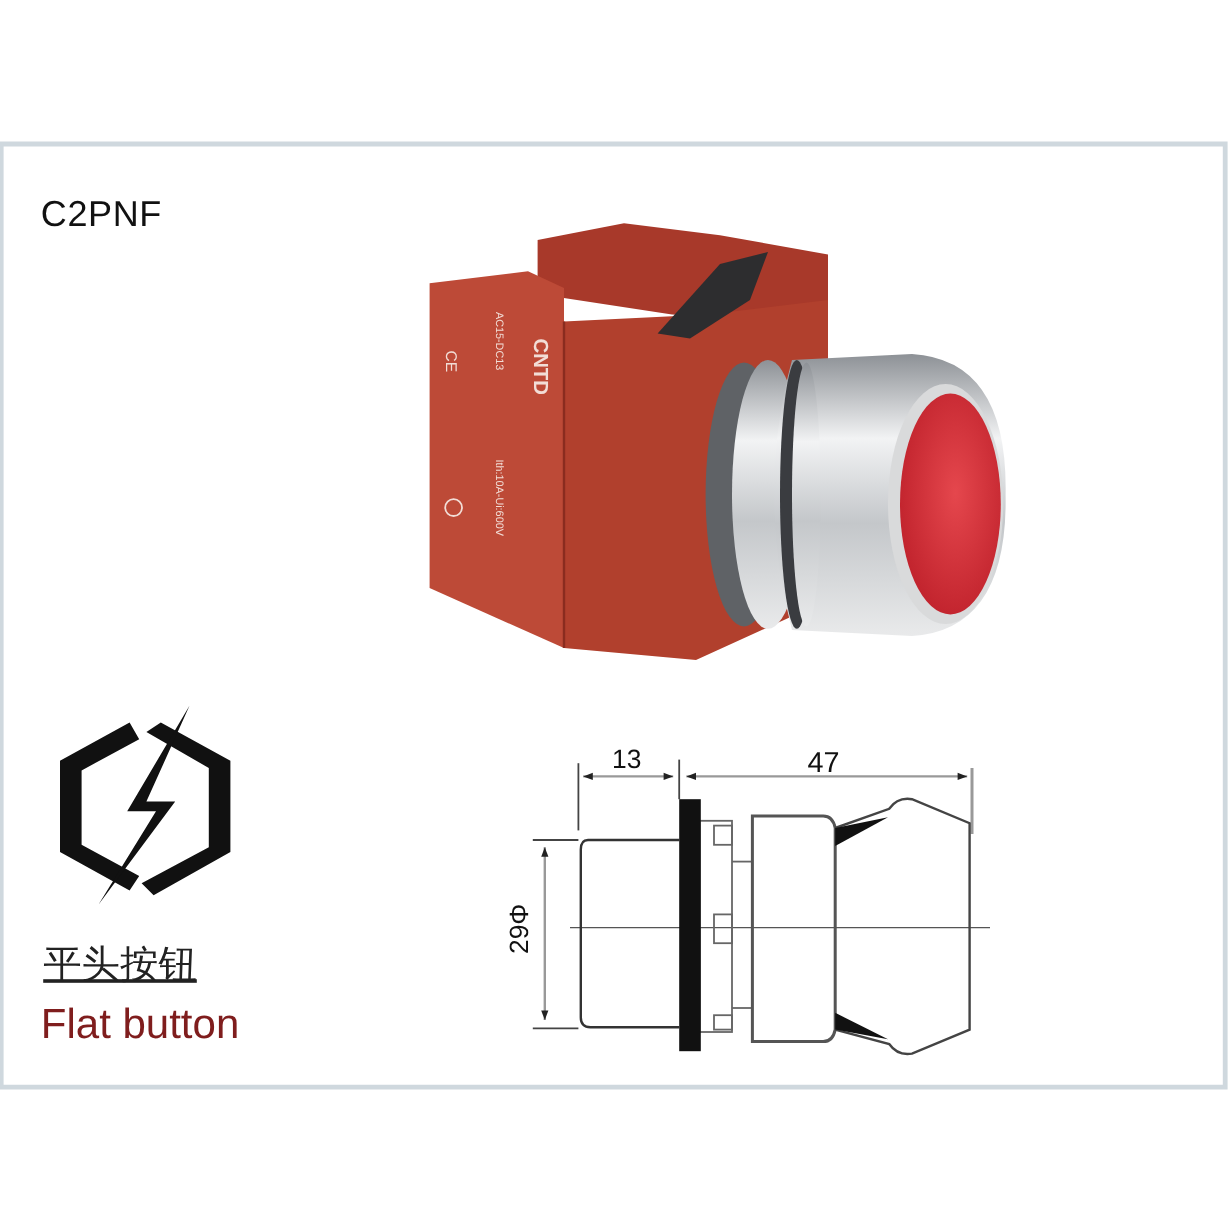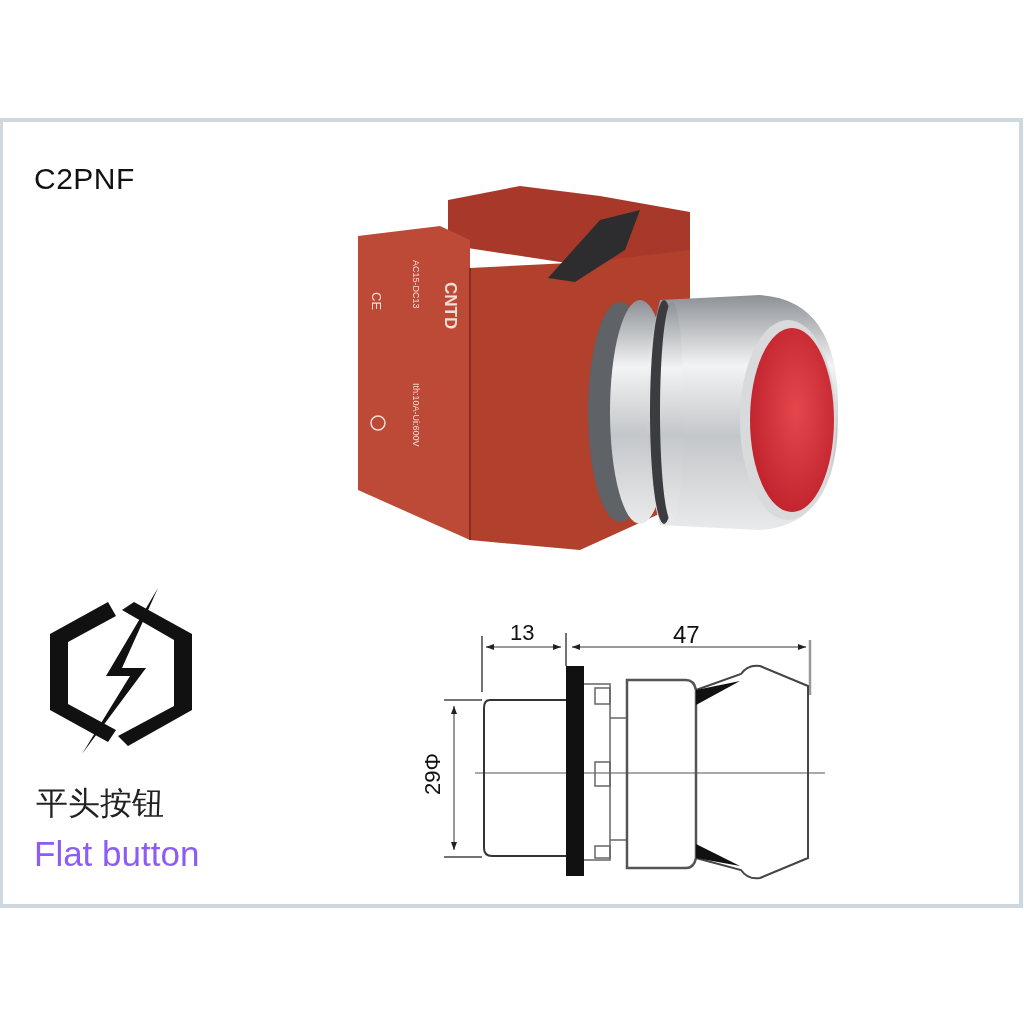--- a/index.html
+++ b/index.html
@@ -1,22 +1,22 @@
 <!DOCTYPE html>
 <html><head>
 <meta charset="utf-8">
 <style>
   html, body { margin:0; padding:0; background:#ffffff; }
   body { width:1024px; height:1024px; position:relative; overflow:hidden; font-family:"Liberation Sans", sans-serif; }
   .panel { position:absolute; left:0; top:118px; width:1016px; height:782px; border:4px solid #cfd8de; border-left-width:3px; background:#fff; box-sizing:content-box; }
   .model { position:absolute; left:34px; top:162px; font-size:30px; color:#111; letter-spacing:0.5px; font-family:"Liberation Sans", sans-serif; }
   .photo { position:absolute; left:350px; top:175px; width:500px; height:400px; }
   .logo { position:absolute; left:46px; top:588px; width:150px; height:168px; }
-  .cn-label { position:absolute; left:36px; top:782px; font-size:32px; color:#222; font-family:"DejaVu Sans", sans-serif; }
-  .en-label { position:absolute; left:34px; top:834px; font-size:35px; color:#8b5cf6; }
+  .cn-label { position:absolute; left:36px; top:782px; font-size:32px; color:#222; font-family:"DejaVu Sans", sans-serif;text-decoration:underline; }
+  .en-label { position:absolute; left:34px; top:834px; font-size:35px; color:#7f1d1d; }
   .diagram { position:absolute; left:405px; top:610px; width:430px; height:275px; }
   .dim { font-family:"Liberation Sans", sans-serif; fill:#111; }
 </style>
 </head>
 <body>
 
 <div class="panel"></div>
 
 <div class="model">C2PNF</div>
 

